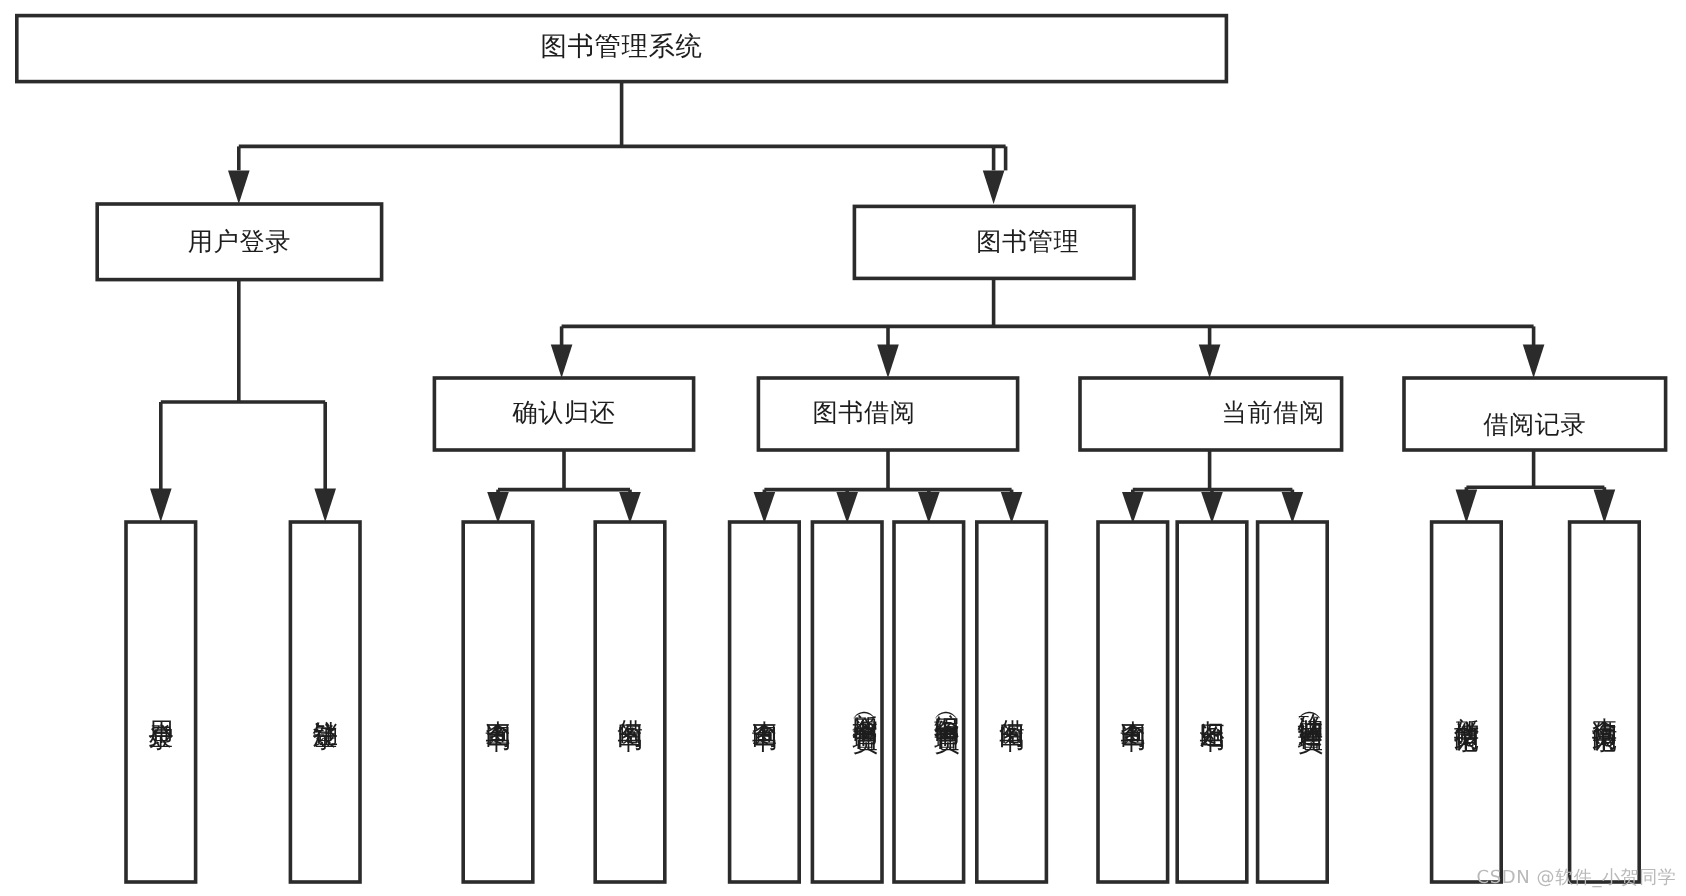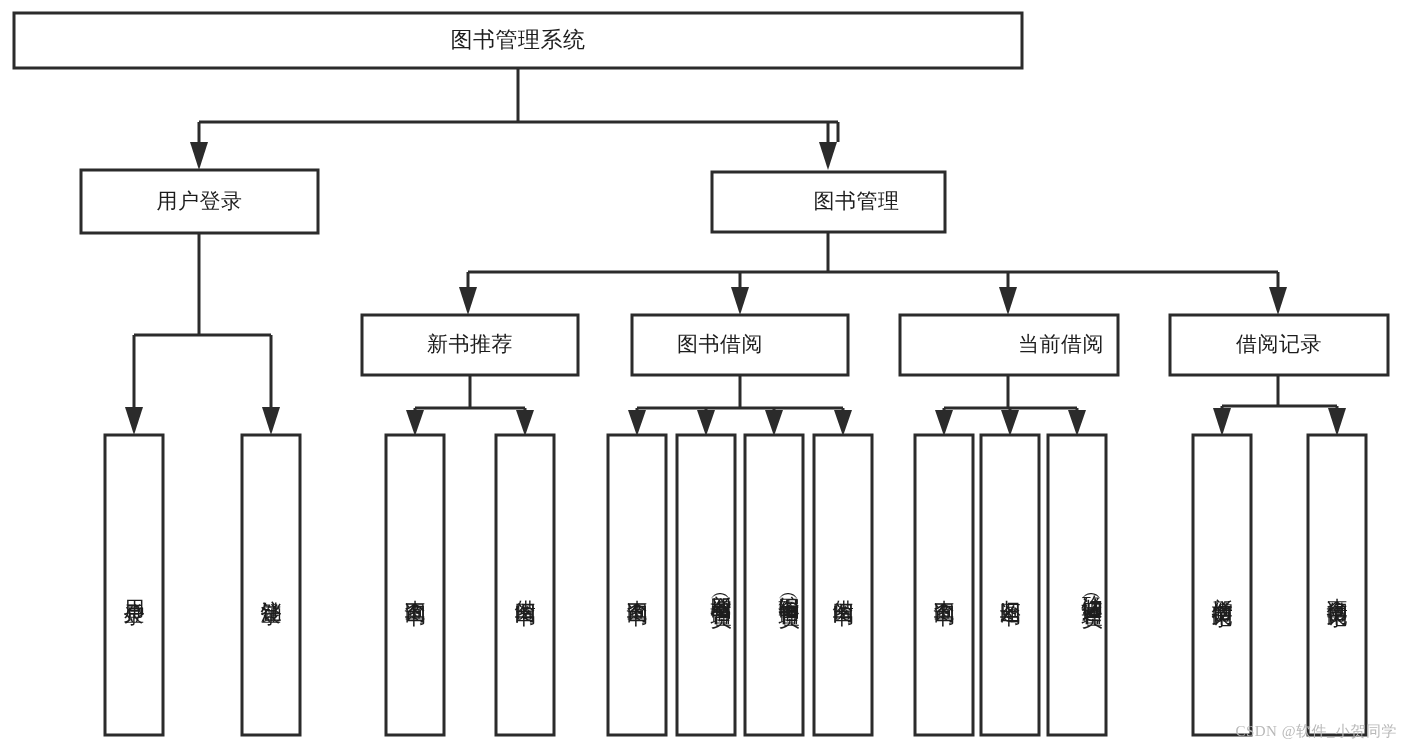--- a/index.html
+++ b/index.html
@@ -68,21 +68,20 @@
     font-size: 22px;
   }
   #watermark {
     position: absolute;
     right: 8px;
     bottom: 6px;
     font-size: 15px;
     color: #b9b9b9;
     letter-spacing: 0.5px;
     white-space: nowrap;
-    font-family: Liberation Serif, serif;
   }
 </style>
 </head>
 <body>
 
 <div id="diagram-root">
 
   <svg id="diagram-canvas" viewBox="0 0 1405 747">
 
     <g>
@@ -186,24 +185,24 @@
 
     <rect class="node-box" x="1193" y="435" width="58" height="300"></rect>
     <rect class="node-box" x="1308" y="435" width="58" height="300"></rect>
   </svg>
 
   <div class="node-label horizontal root-label" style="left:14px; top:13px; width:1008px; height:55px;">图书管理系统</div>
 
   <div class="node-label horizontal" style="left:81px; top:170px; width:237px; height:63px;">用户登录</div>
   <div class="node-label horizontal" style="left:712px; top:172px; width:233px; height:60px;margin-left:28px;">图书管理</div>
 
-  <div class="node-label horizontal" style="left:362px; top:315px; width:216px; height:60px;">新书推荐</div>
+  <div class="node-label horizontal" style="left:362px; top:315px; width:216px; height:60px;">确认归还</div>
   <div class="node-label horizontal" style="left:632px; top:315px; width:176px; height:60px;">图书借阅</div>
   <div class="node-label horizontal" style="left:952px; top:315px; width:218px; height:60px;">当前借阅</div>
-  <div class="node-label horizontal" style="left:1170px; top:315px; width:218px; height:60px;">借阅记录</div>
+  <div class="node-label horizontal" style="left:1170px; top:325px; width:218px; height:60px;">借阅记录</div>
 
   <div class="node-label vertical" style="left:105px; top:435px; width:58px; height:300px;">用户登录</div>
   <div class="node-label vertical" style="left:242px; top:435px; width:58px; height:300px;">注销登录</div>
 
   <div class="node-label vertical" style="left:386px; top:435px; width:58px; height:300px;">查询图书</div>
   <div class="node-label vertical" style="left:496px; top:435px; width:58px; height:300px;">借阅图书</div>
 
   <div class="node-label vertical" style="left:608px; top:435px; width:58px; height:300px;">查询图书</div>
   <div class="node-label vertical" style="left:677px; top:435px; width:58px; height:300px; align-items:flex-start;">新增图书（管理员）</div>
   <div class="node-label vertical" style="left:745px; top:435px; width:58px; height:300px; align-items:flex-start;">编辑图书（管理员）</div>

